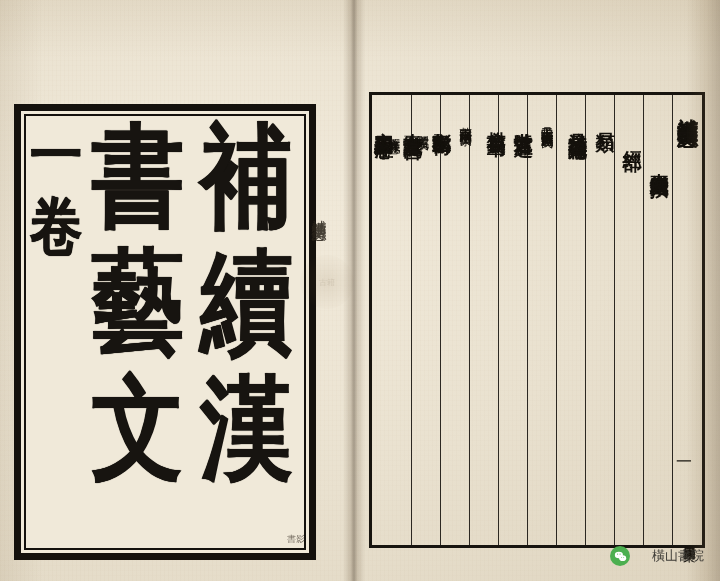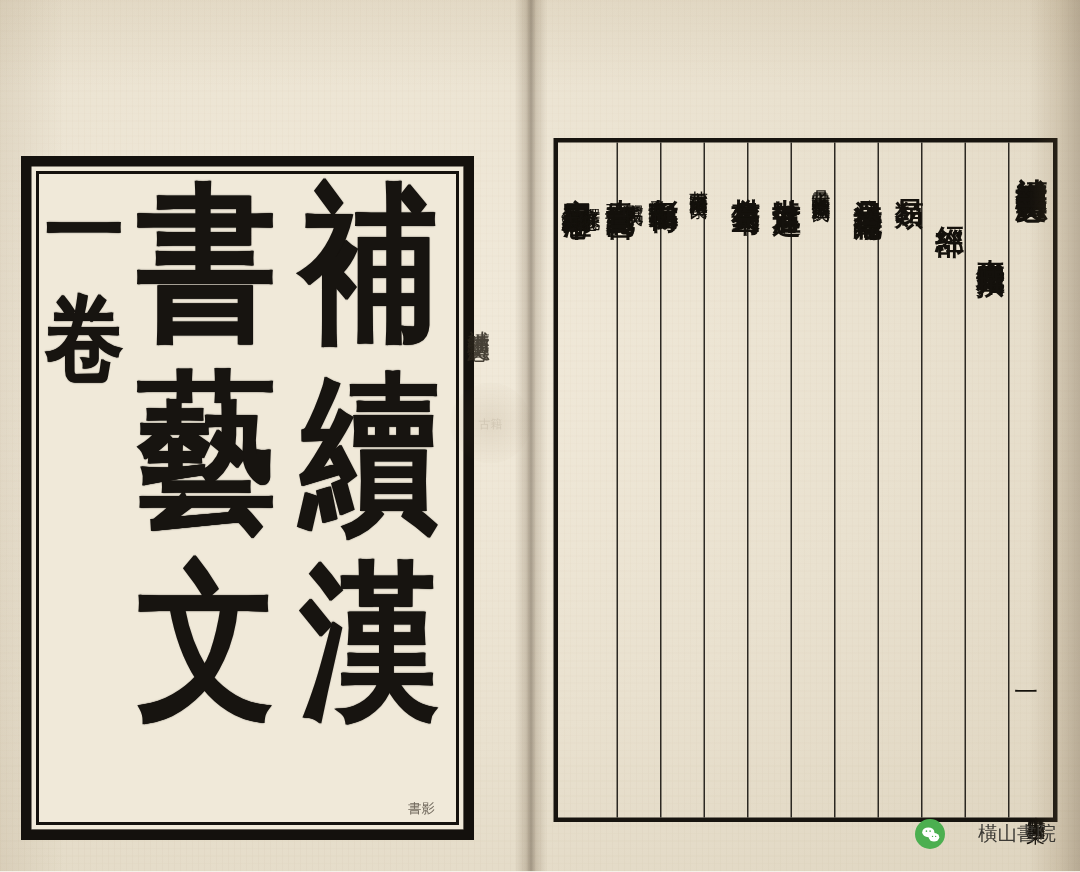--- a/index.html
+++ b/index.html
@@ -133,21 +133,21 @@
     color: #6a563a;
     font-size: 8px;
     display: flex;
     align-items: center;
     justify-content: center;
     text-align: center;
     font-family: "DejaVu Sans", sans-serif;
   }
   .corner-mark {
     position: absolute;
-    left: 272px;
+    left: 287px;
     top: 533px;
     font-family: Liberation Serif, serif;
     font-size: 9px;
     color: #3a3127;
     opacity: .7;
   }
 
   
   .right-leaf {
     position: absolute;

